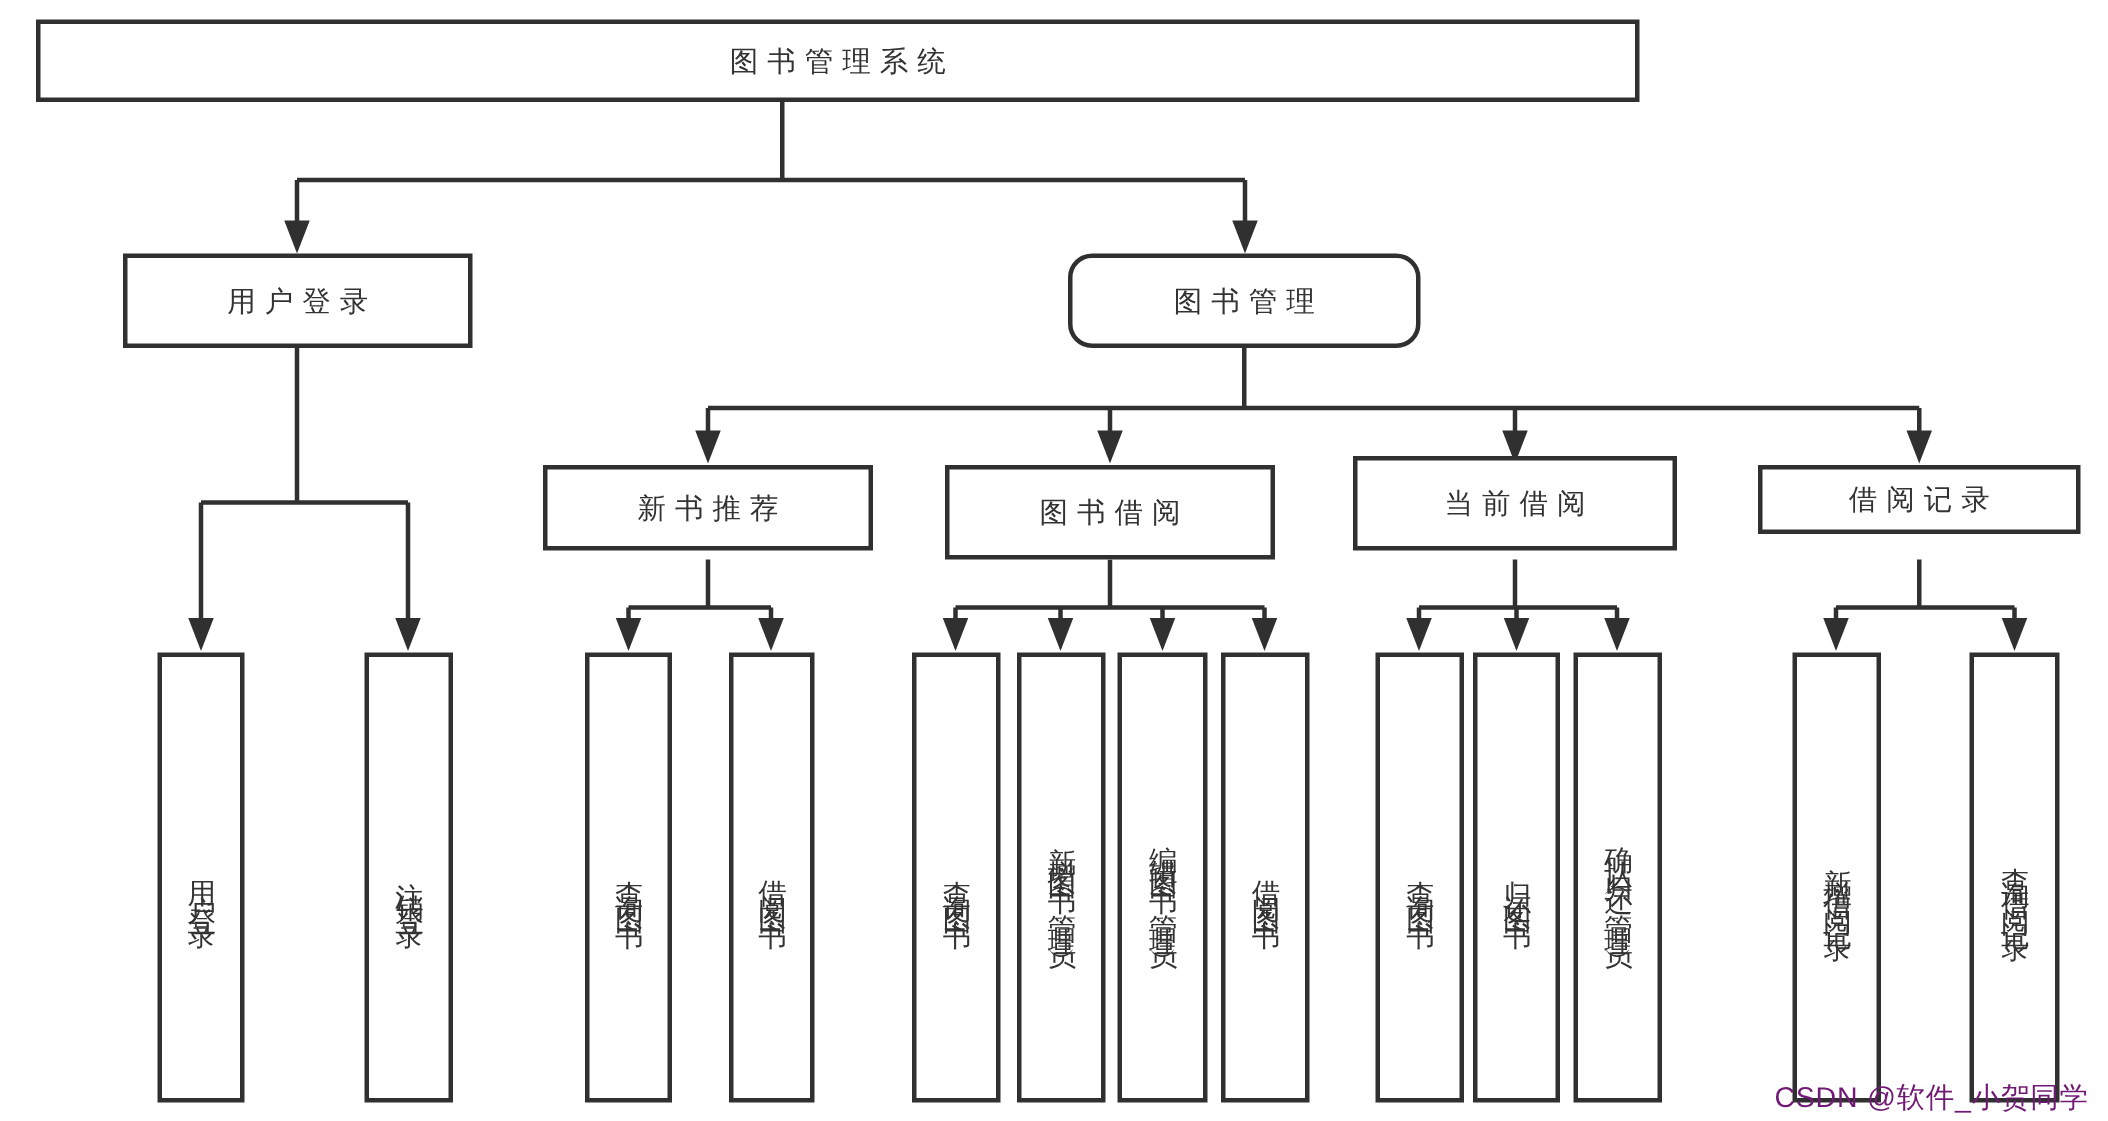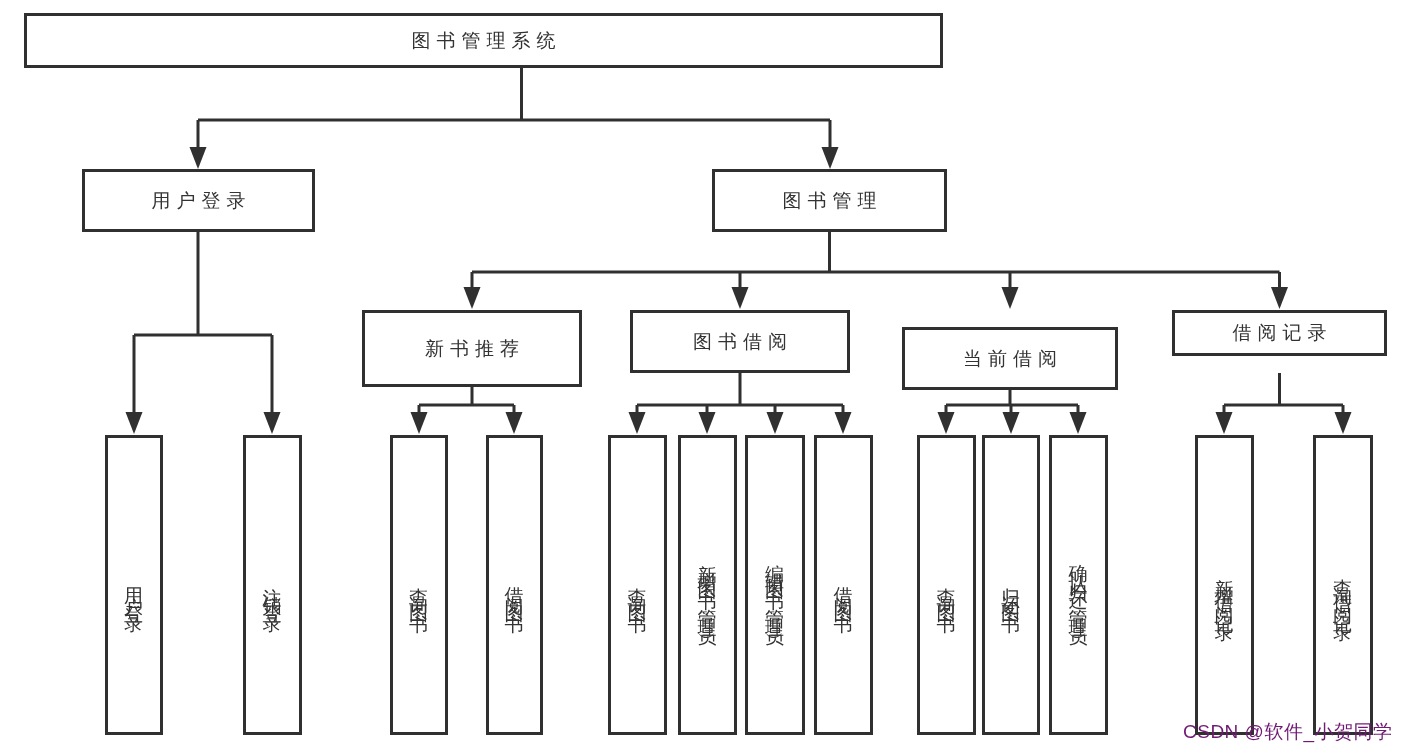--- a/index.html
+++ b/index.html
@@ -98,38 +98,38 @@
       <polygon points="766.5,412 783.5,412 775,434"></polygon>
       <polygon points="834.5,412 851.5,412 843,434"></polygon>
       <polygon points="937.5,412 954.5,412 946,434"></polygon>
       <polygon points="1002.5,412 1019.5,412 1011,434"></polygon>
       <polygon points="1069.5,412 1086.5,412 1078,434"></polygon>
       <polygon points="1215.5,412 1232.5,412 1224,434"></polygon>
       <polygon points="1334.5,412 1351.5,412 1343,434"></polygon>
     </g>
   </svg>
 
-  <div class="node h" style="left:24px; top:13px; width:919px; height:55px;">
+  <div class="node h" style="left:24px; top:13px; width:1069px; height:55px;">
     <span>图书管理系统</span>
   </div>
 
   <div class="node h" style="left:82px; top:169px; width:233px; height:63px;">
     <span>用户登录</span>
   </div>
-  <div class="node h" style="left:712px; top:169px; width:235px; height:63px;">
+  <div class="node h" style="left:712px; top:169px; width:235px; height:63px;border-radius:16px;">
     <span>图书管理</span>
   </div>
 
-  <div class="node h" style="left:362px; top:310px; width:220px; height:77px;">
+  <div class="node h" style="left:362px; top:310px; width:220px; height:57px;">
     <span>新书推荐</span>
   </div>
   <div class="node h" style="left:630px; top:310px; width:220px; height:63px;">
     <span>图书借阅</span>
   </div>
-  <div class="node h" style="left:902px; top:327px; width:216px; height:63px;">
+  <div class="node h" style="left:902px; top:304px; width:216px; height:63px;">
     <span>当前借阅</span>
   </div>
   <div class="node h" style="left:1172px; top:310px; width:215px; height:46px;">
     <span>借阅记录</span>
   </div>
 
   <div class="node v" style="left:105px; top:435px; width:58px; height:300px;">
     <span>用户登录</span>
   </div>
   <div class="node v" style="left:243px; top:435px; width:59px; height:300px;">

